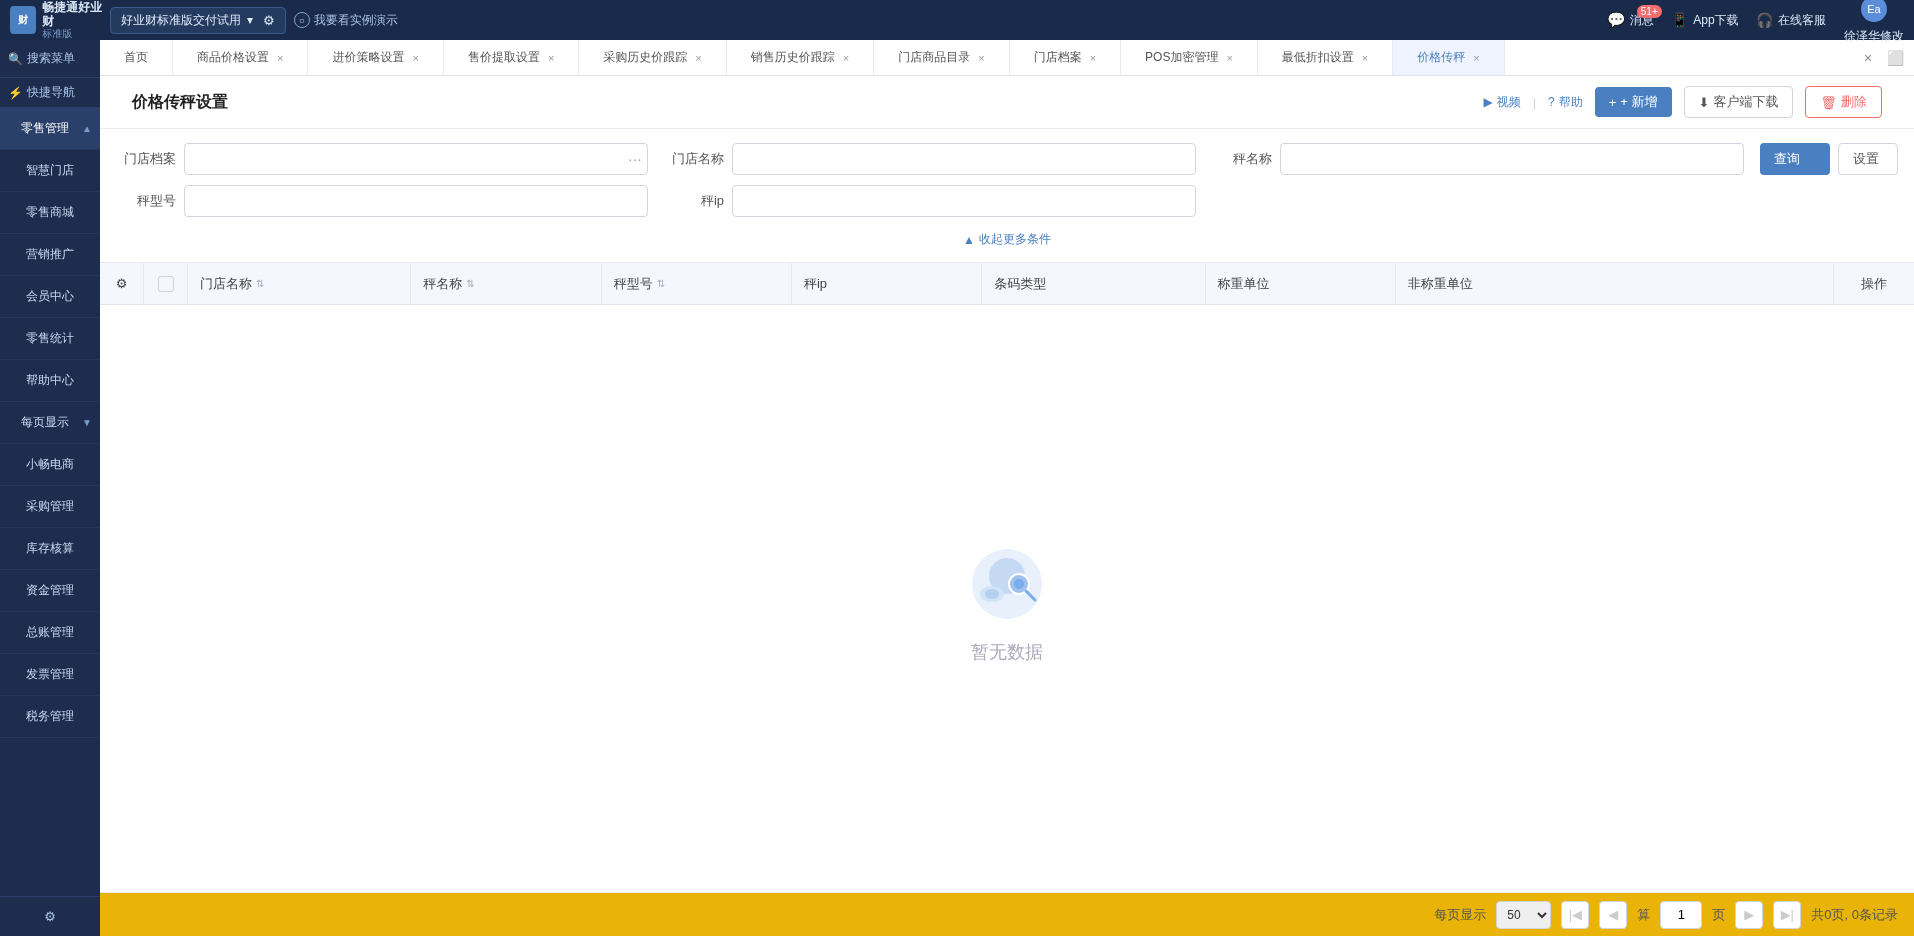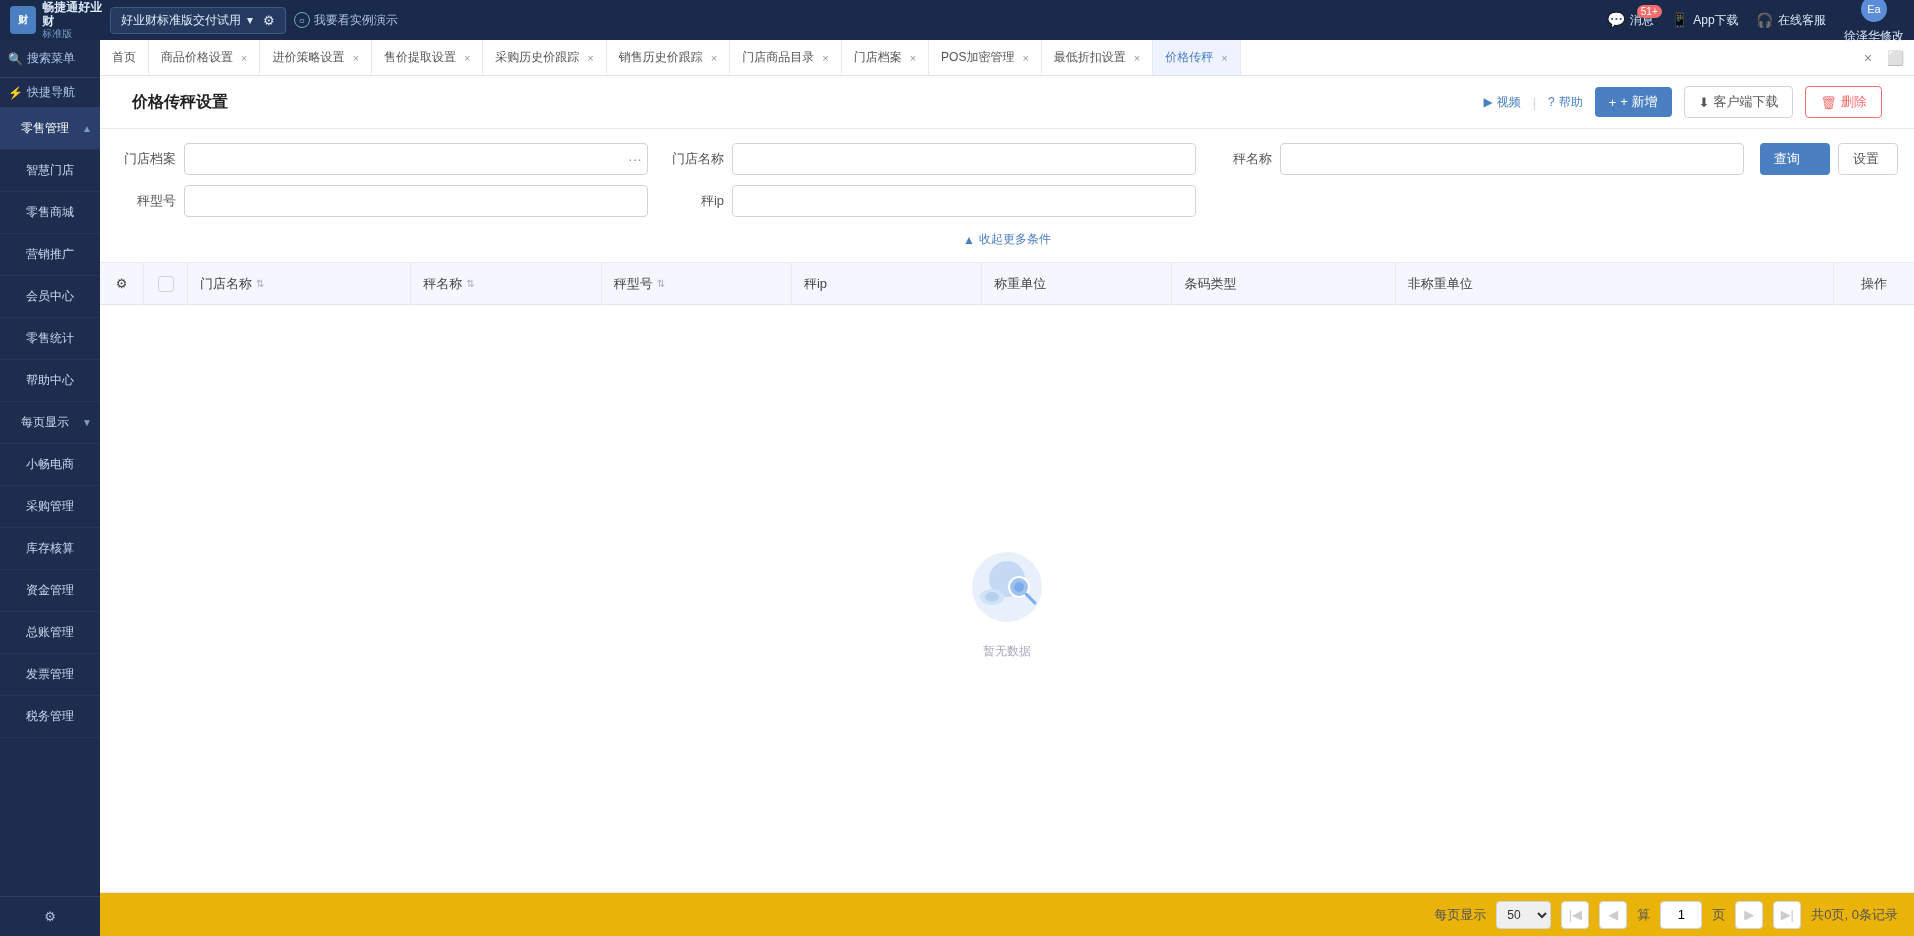--- a/index.html
+++ b/index.html
@@ -166,21 +166,21 @@
     .tab-bar {
       background: #fff;
       display: flex;
       align-items: center;
       border-bottom: 1px solid #e0e4ed;
       height: 36px;
       flex-shrink: 0;
       overflow: hidden;
     }
     .tab-item {
-      padding: 0 12px;
+      padding: 0 24px;
       height: 36px;
       display: flex;
       align-items: center;
       font-size: 12px;
       color: #555;
       border-right: 1px solid #e8eaf0;
       cursor: pointer;
       white-space: nowrap;
       gap: 4px;
       flex-shrink: 0;
@@ -381,21 +381,21 @@
     }
 
     
     .empty-state {
       flex: 1;
       display: flex;
       flex-direction: column;
       align-items: center;
       justify-content: center;
       color: #aab;
-      font-size: 12px;
+      font-size: 18px;
       gap: 16px;
     }
     .empty-icon {
       width: 100px;
       height: 90px;
     }
 
     
     .pagination-bar {
       background: #eab308;
@@ -687,25 +687,25 @@
           <span>秤名称</span>
           <span class="sort-icon">⇅</span>
         </div>
         <div class="th th-model">
           <span>秤型号</span>
           <span class="sort-icon">⇅</span>
         </div>
         <div class="th th-ip">
           <span>秤ip</span>
         </div>
+        <div class="th th-barcode">
+          <span>条码类型</span>
+        </div>
         <div class="th th-weight">
           <span>称重单位</span>
-        </div>
-        <div class="th th-barcode">
-          <span>条码类型</span>
         </div>
         <div class="th th-nonweight">
           <span>非称重单位</span>
         </div>
         <div class="th th-op">
           <span>操作</span>
         </div>
       </div>
 
       <div class="empty-state">

